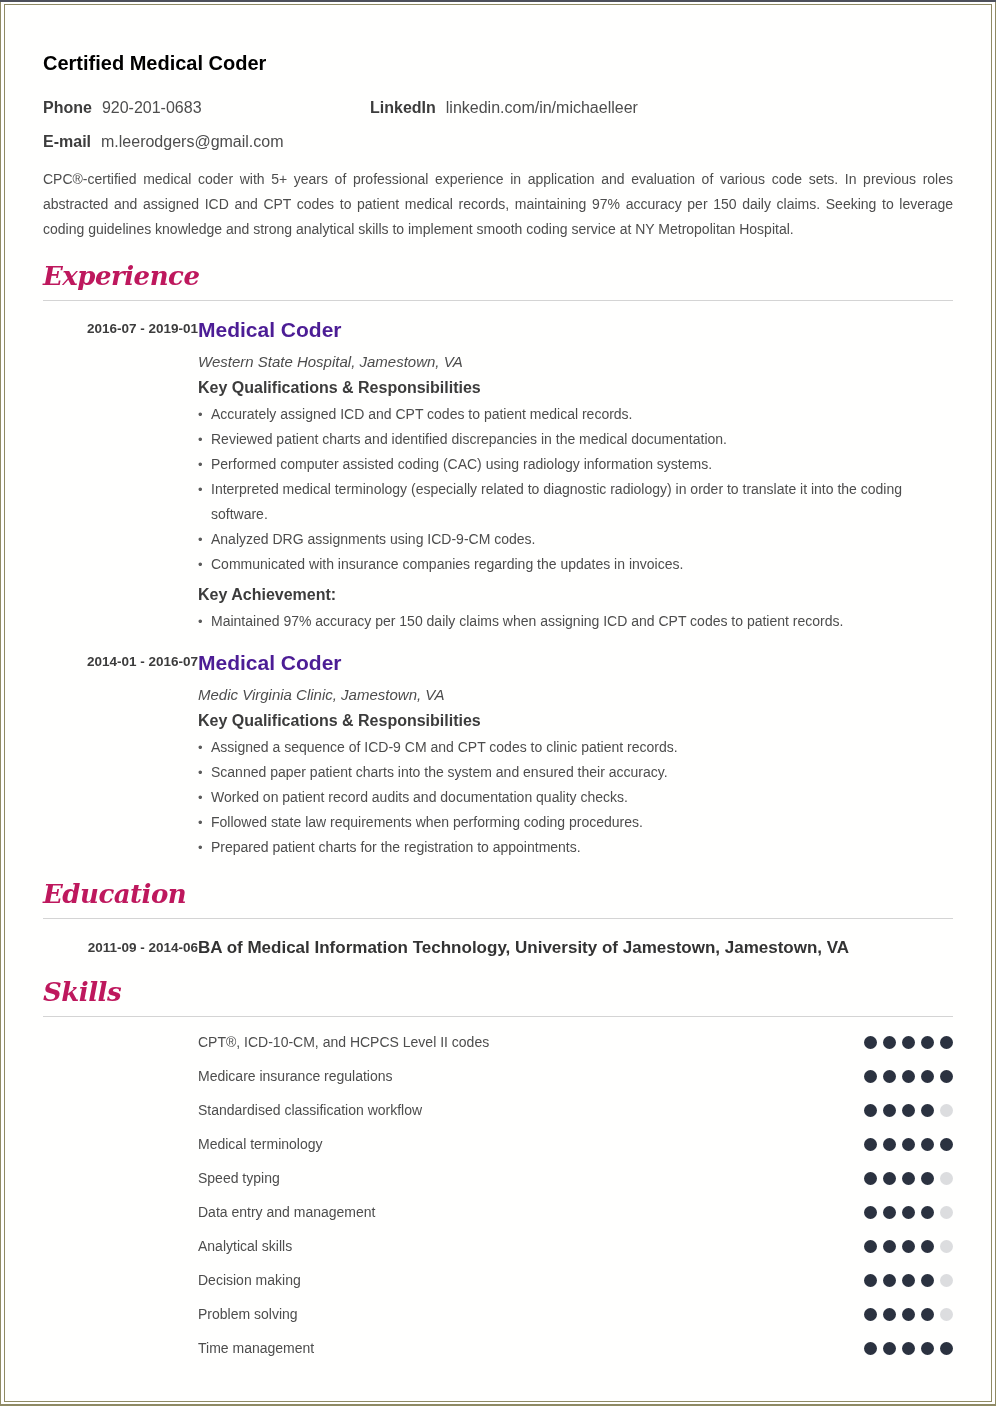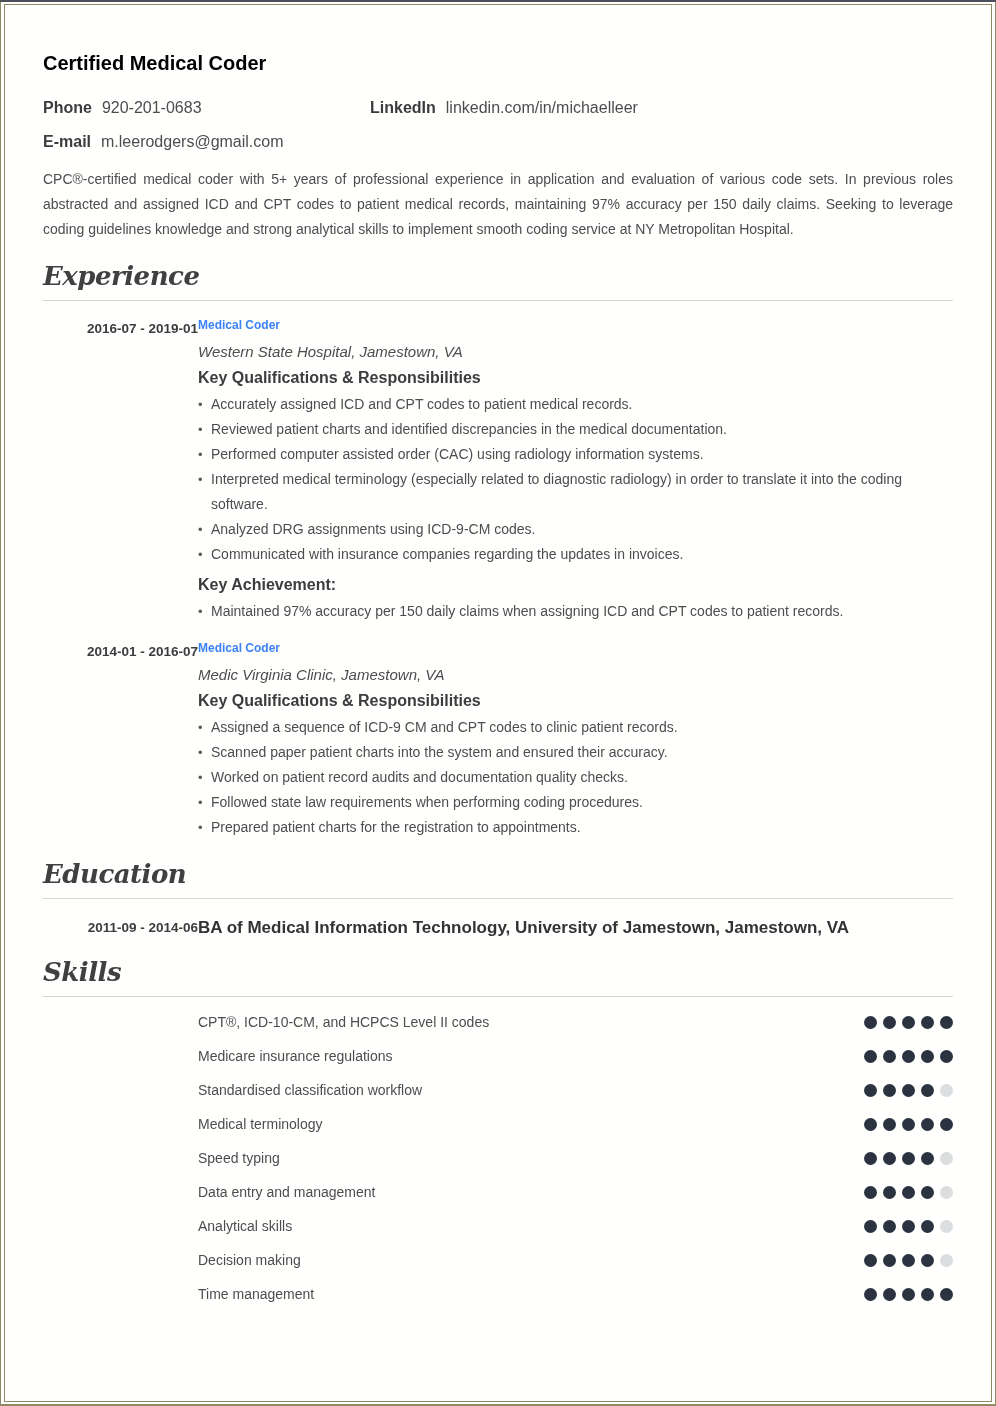--- a/index.html
+++ b/index.html
@@ -77,44 +77,44 @@
     color: #4d4d4d;
     text-align: justify;
   }
   
   .section-header {
     font-family: "DejaVu Serif", serif;
     font-style: italic;
     font-weight: bold;
     font-size: 26px;
     letter-spacing: -0.5px;
-    color: #404040;
+    color: #be185d;
     margin-top: 19px;
     padding-bottom: 9px;
     border-bottom: 1px solid #d4d4d4;
   }
   
   .job {
     display: flex;
     margin-top: 17px;
   }
   .job-dates, .edu-dates {
     width: 155px;
     flex: 0 0 155px;
     font-size: 13.5px;
     font-weight: bold;
     color: #3c3c3c;
     padding-top: 3px;
     text-align: right;
   }
   .job-body { flex: 1; }
   .job-title {
-    font-size: 12px;
-    font-weight: bold;
-    color: #3b82f6;
+    font-size: 21px;
+    font-weight: bold;
+    color: #4c1d95;
   }
   .job-company {
     font-style: italic;
     font-size: 15px;
     color: #4d4d4d;
     margin-top: 11px;
   }
   .job-subheading {
     font-size: 16px;
     font-weight: bold;
@@ -203,21 +203,21 @@
     <div id="experience-list">
   <div class="job">
     <div class="job-dates">2016-07 - 2019-01</div>
     <div class="job-body">
       <div class="job-title">Medical Coder</div>
       <div class="job-company">Western State Hospital, Jamestown, VA</div>
       <div class="job-subheading resp">Key Qualifications &amp; Responsibilities</div>
       <ul class="bullets resp-bullets">
               <li>Accurately assigned ICD and CPT codes to patient medical records.</li>
               <li>Reviewed patient charts and identified discrepancies in the medical documentation.</li>
-              <li>Performed computer assisted order (CAC) using radiology information systems.</li>
+              <li>Performed computer assisted coding (CAC) using radiology information systems.</li>
               <li>Interpreted medical terminology (especially related to diagnostic radiology) in order to translate it into the coding software.</li>
               <li>Analyzed DRG assignments using ICD-9-CM codes.</li>
               <li>Communicated with insurance companies regarding the updates in invoices.</li>
             </ul>
       <div class="job-subheading ach">Key Achievement:</div>
       <ul class="bullets ach-bullets">
               <li>Maintained 97% accuracy per 150 daily claims when assigning ICD and CPT codes to patient records.</li>
             </ul>
     </div>
   </div>
@@ -339,20 +339,31 @@
     <div class="skill-label">Decision making</div>
     <div class="skill-dots">
             <span class="dot filled"></span>
             <span class="dot filled"></span>
             <span class="dot filled"></span>
             <span class="dot filled"></span>
             <span class="dot"></span>
           </div>
   </div>
 
+  <div class="skill-row">
+    <div class="skill-spacer"></div>
+    <div class="skill-label">Problem solving</div>
+    <div class="skill-dots">
+            <span class="dot filled"></span>
+            <span class="dot filled"></span>
+            <span class="dot filled"></span>
+            <span class="dot filled"></span>
+            <span class="dot"></span>
+          </div>
+  </div>
 
   <div class="skill-row">
     <div class="skill-spacer"></div>
     <div class="skill-label">Time management</div>
     <div class="skill-dots">
             <span class="dot filled"></span>
             <span class="dot filled"></span>
             <span class="dot filled"></span>
             <span class="dot filled"></span>
             <span class="dot filled"></span>

